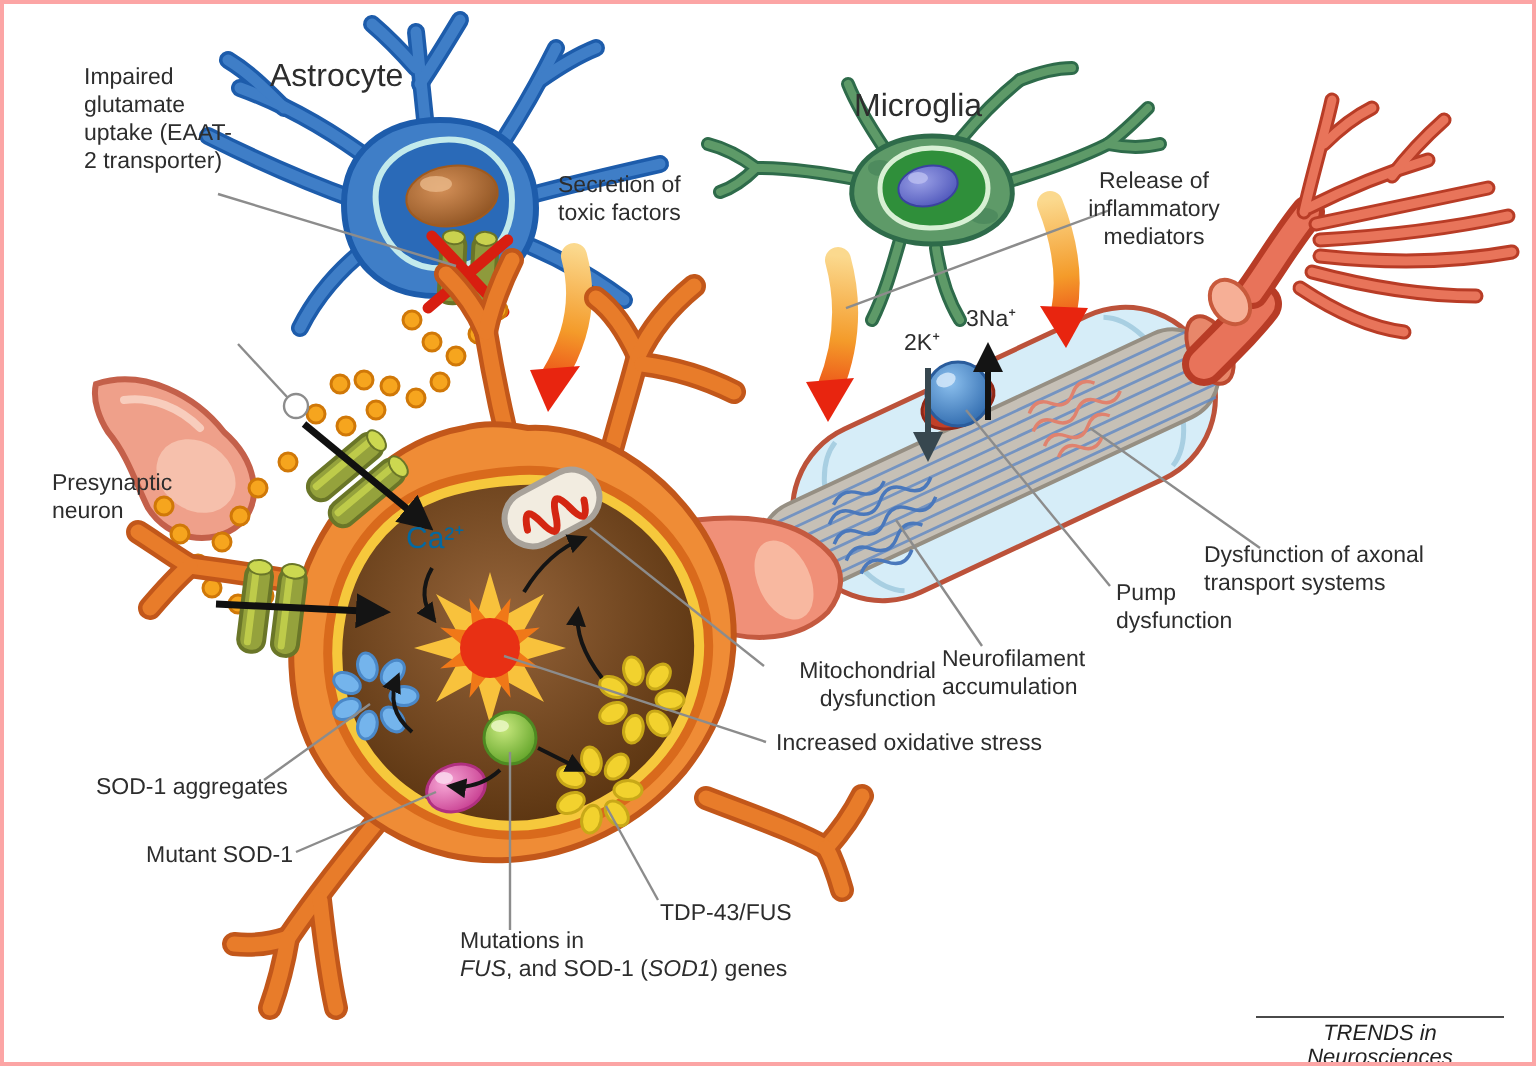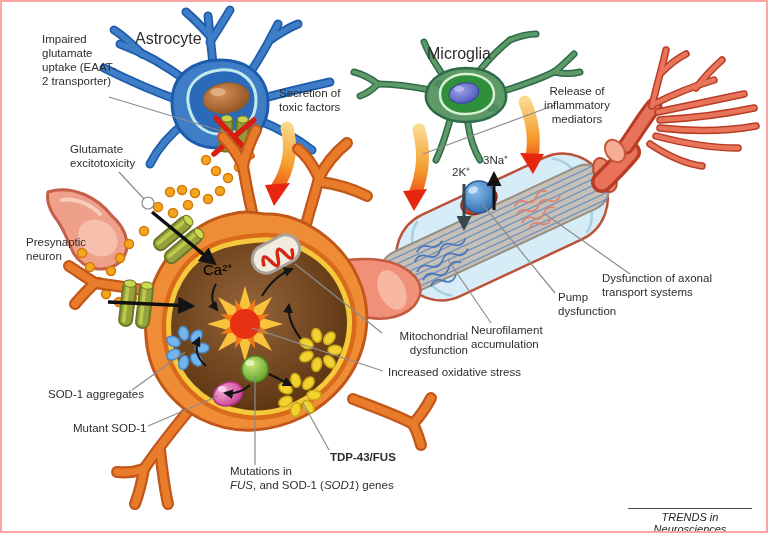--- a/index.html
+++ b/index.html
@@ -3,21 +3,21 @@
 <meta charset="utf-8">
 <style>
   html,body{margin:0;padding:0;background:#fff;}
   #stage{position:relative;width:768px;height:533px;box-sizing:border-box;
          border:2px solid #fca5a5;background:#ffffff;overflow:hidden;
          font-family:"Liberation Sans",sans-serif;}
   #art{position:absolute;left:0;top:0;}
   .lbl{position:absolute;font-size:11.5px;line-height:1.22;color:#2d2d2d;}
   .big{font-size:16px;}
   .it{font-style:italic;}
-  #ca-label{font-size:15px;color:#000000;}
+  #ca-label{font-size:15px;color:#0369a1;}
   #journal{position:absolute;border-top:1px solid #4a4a4a;padding-top:2px;
            font-size:11px;font-style:italic;color:#222;text-align:center;}
 </style>
 </head>
 <body>
 
 <div id="stage">
 <svg id="art" width="768" height="533" viewBox="0 0 768 533">
   <defs>
     <linearGradient id="agradA" gradientUnits="userSpaceOnUse" x1="288" y1="122" x2="272" y2="196">
@@ -379,33 +379,32 @@
     <line x1="253" y1="374" x2="253" y2="463"></line>
     <line x1="301" y1="401" x2="327" y2="448"></line>
   </g>
 </svg>
 
 <div class="lbl" id="impaired" style="left:40px;top:30px;width:74px;">Impaired glutamate uptake (EAAT-2 transporter)</div>
 <div class="lbl big" style="left:133px;top:27px;">Astrocyte</div>
 <div class="lbl" style="left:277px;top:84px;width:62px;">Secretion of toxic factors</div>
 <div class="lbl big" style="left:425px;top:42px;">Microglia</div>
 <div class="lbl" style="left:534px;top:82px;width:82px;text-align:center;">Release of inflammatory mediators</div>
-<div class="lbl" style="left:68px;top:140px;width:84px;">Glutamate excitotoxicity</div>
 <div class="lbl" style="left:24px;top:233px;width:78px;">Presynaptic neuron</div>
 <div class="lbl" id="ca-label" style="left:201px;top:259px;">Ca²⁺</div>
 <div class="lbl" style="left:450px;top:163px;">2K⁺</div>
 <div class="lbl" style="left:481px;top:151px;">3Na⁺</div>
 <div class="lbl" style="left:538px;top:288px;width:66px;margin-left:18px;">Pump dysfunction</div>
 <div class="lbl" style="left:469px;top:321px;width:92px;">Neurofilament accumulation</div>
 <div class="lbl" style="left:600px;top:269px;width:118px;">Dysfunction of axonal transport systems</div>
 <div class="lbl" style="left:382px;top:327px;width:84px;text-align:right;">Mitochondrial dysfunction</div>
 <div class="lbl" style="left:386px;top:363px;width:150px;">Increased oxidative stress</div>
 <div class="lbl" style="left:46px;top:385px;width:110px;">SOD-1 aggregates</div>
 <div class="lbl" style="left:71px;top:419px;width:92px;">Mutant SOD-1</div>
-<div class="lbl" style="left:328px;top:448px;width:80px;font-weight:bold;">TDP-43/FUS</div>
+<div class="lbl" style="left:328px;top:448px;width:80px;">TDP-43/FUS</div>
 <div class="lbl" style="left:228px;top:462px;width:178px;">
   <div><span>Mutations in</span></div>
   <div>
     <span class="it">FUS</span><span>, and SOD-1 (</span><span class="it">SOD1</span><span>) genes</span>
   </div>
 </div>
 <div id="journal" style="left:626px;top:506px;width:124px;">TRENDS in Neurosciences</div>
 </div>
 
 </body></html>

